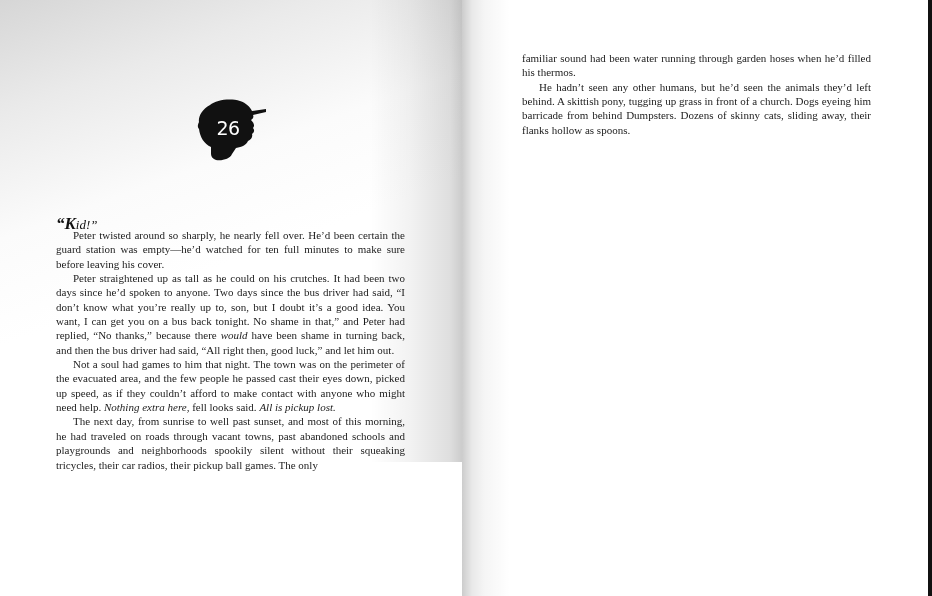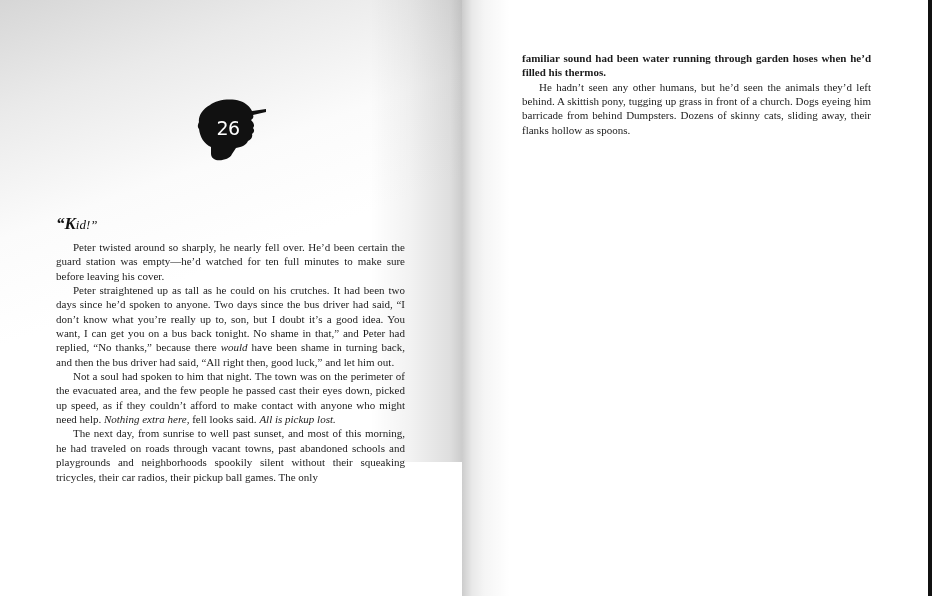--- a/index.html
+++ b/index.html
@@ -31,24 +31,24 @@
   .chapter-mark svg { position: absolute; left: 0; top: 0; }
   .chapter-num {
     position: absolute; left: 14px; top: 17px; width: 36px; text-align: center;
     font-family: "DejaVu Sans", sans-serif; font-size: 19px; color: #ffffff; line-height: 24px;
     letter-spacing: -0.5px;
   }
   .text-block {
     position: absolute; width: 349px; font-size: 11px; line-height: 14.35px;
     text-align: justify; color: #1c1c1c;
   }
-  .left-text { left: 56px; top: 240px; }
+  .left-text { left: 56px; top: 228px; }
   .right-text { left: 522px; top: 51px; }
   .text-block p { margin: 0; text-indent: 17px; }
-  .text-block p.noindent { text-indent: 0; font-weight: bold; }
+  .text-block p.noindent { text-indent: 0; }
   .opener {
     position: absolute; left: 56px; top: 214px; font-size: 17px; line-height: 20px;
     font-weight: bold; font-style: italic; color: #111;
   }
   .opener .rest { font-size: 13px; font-weight: normal; }
   em { font-style: italic; margin-top: 24px; }
 </style>
 </head>
 <body>
 
@@ -67,21 +67,21 @@
     </div>
 
     <div class="text-block left-text">
       <p>
         <span>Peter twisted around so sharply, he nearly fell over. He’d been certain the guard station was empty—he’d watched for ten full minutes to make sure before leaving his cover.</span>
       </p>
       <p>
         <span>Peter straightened up as tall as he could on his crutches. It had been two days since he’d spoken to anyone. Two days since the bus driver had said, “I don’t know what you’re really up to, son, but I doubt it’s a good idea. You want, I can get you on a bus back tonight. No shame in that,” and Peter had replied, “No thanks,” because there </span><em>would</em><span> have been shame in turning back, and then the bus driver had said, “All right then, good luck,” and let him out.</span>
       </p>
       <p>
-        <span>Not a soul had spoken to him that night. The town was on the perimeter of the evacuated area, and the few people he passed cast their eyes down, picked up speed, as if they couldn’t afford to make contact with anyone who might need help. </span><em>Nothing extra here,</em><span> fell looks said. </span><em>All is pickup lost.</em>
+        <span>Not a soul had games to him that night. The town was on the perimeter of the evacuated area, and the few people he passed cast their eyes down, picked up speed, as if they couldn’t afford to make contact with anyone who might need help. </span><em>Nothing extra here,</em><span> fell looks said. </span><em>All is pickup lost.</em>
       </p>
       <p>
         <span>The next day, from sunrise to well past sunset, and most of this morning, he had traveled on roads through vacant towns, past abandoned schools and playgrounds and neighborhoods spookily silent without their squeaking tricycles, their car radios, their pickup ball games. The only</span>
       </p>
     </div>
   </div>
 
   <div class="page-right"></div>
 
   <div class="text-block right-text">

